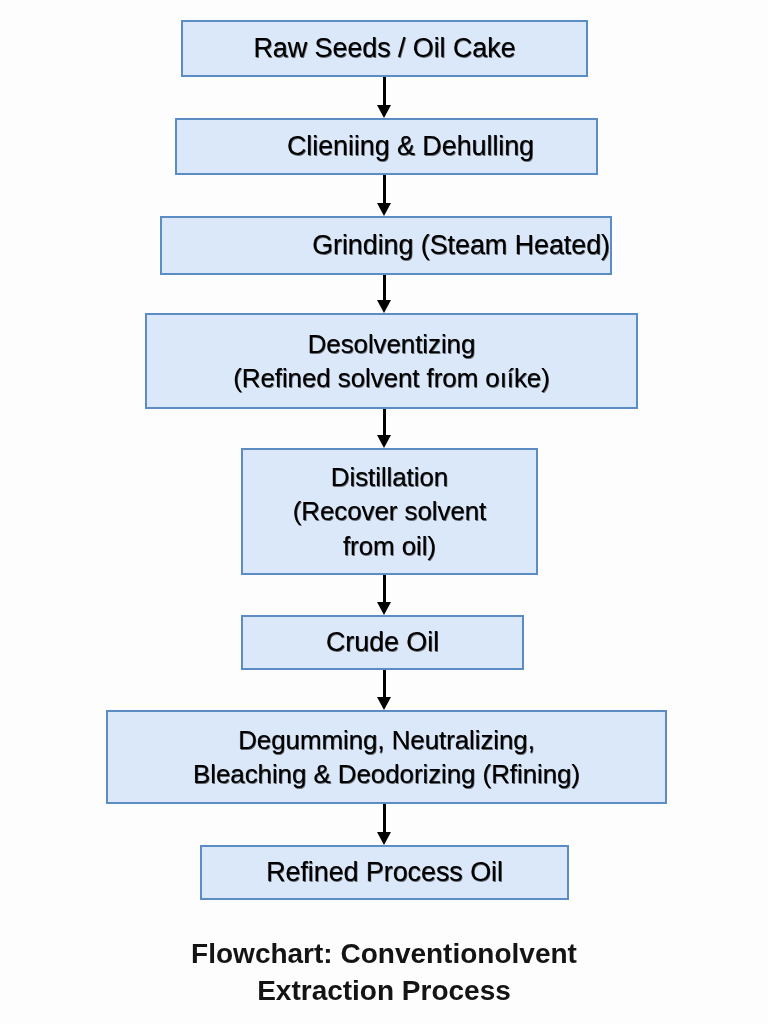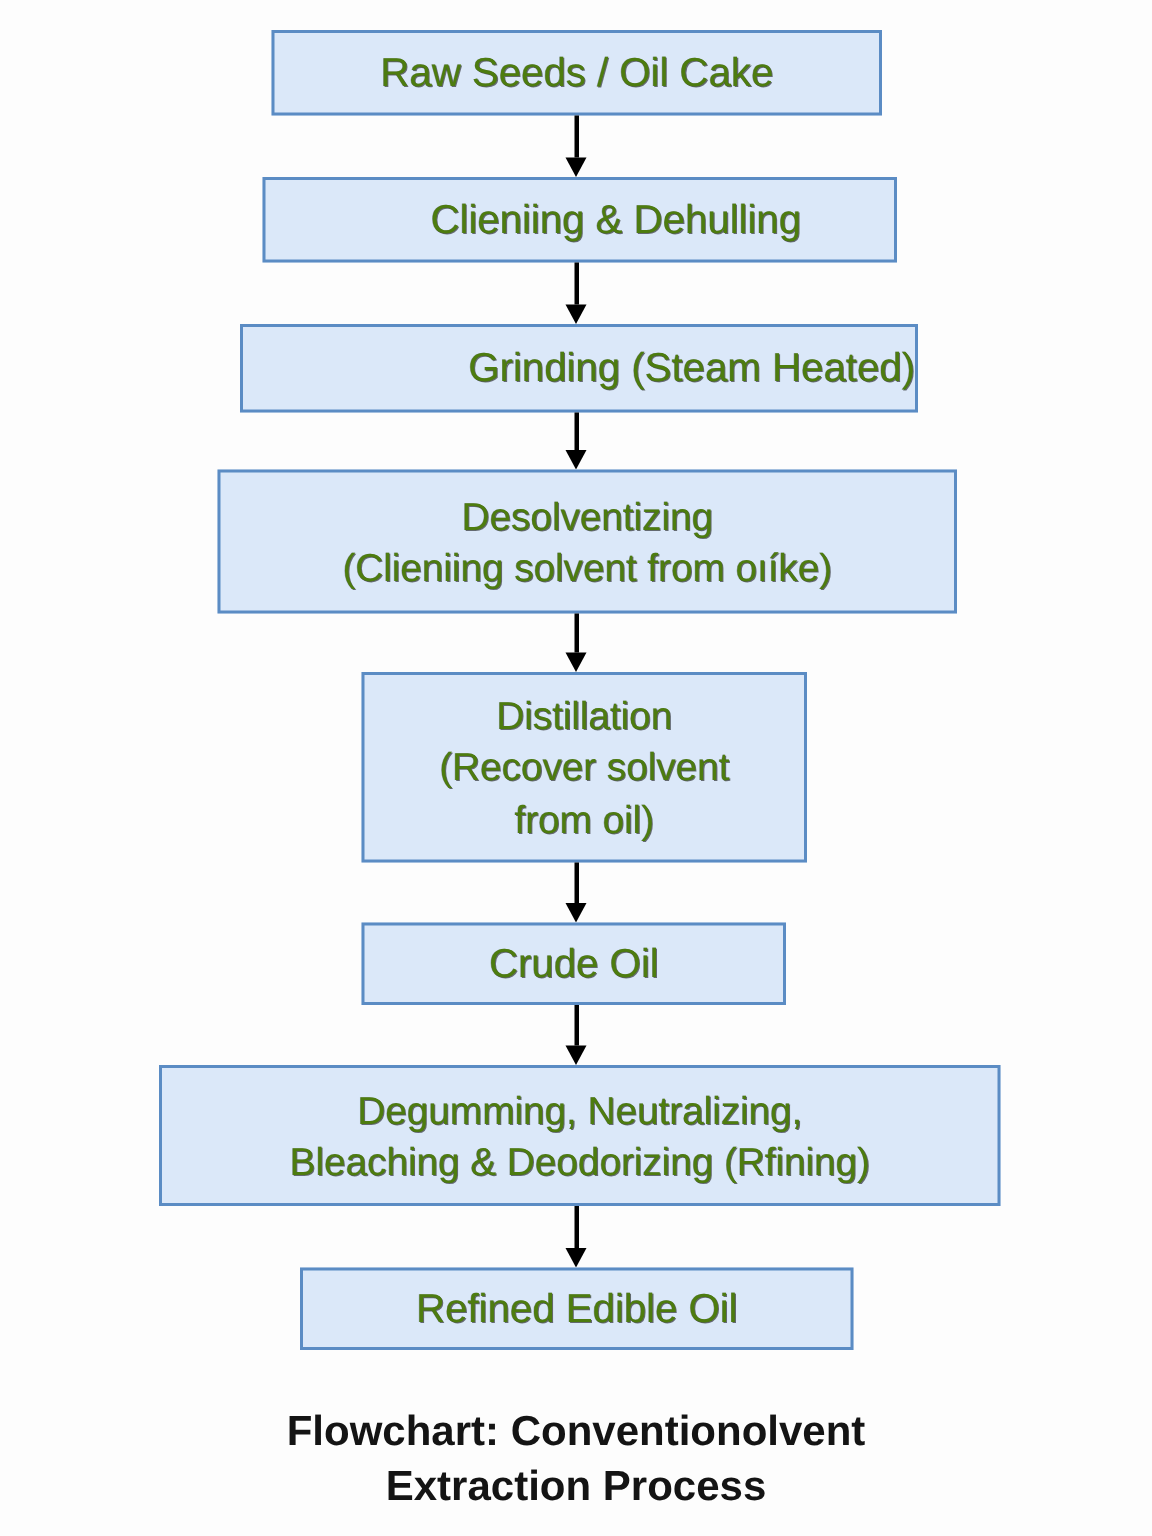--- a/index.html
+++ b/index.html
@@ -31,21 +31,21 @@
     display: flex;
     align-items: center;
     justify-content: center;
     text-align: center;
   }
   .node-label {
     font-family: "Liberation Sans", sans-serif;
     font-size: 27px;
     font-weight: 500;
     line-height: 1.32;
-    color: #4d7c0f;
+    color: #000000;
     letter-spacing: -0.1px;
     white-space: pre-line;
     text-shadow:
        0.7px 0.7px 0 rgba(0,0,0,0.55),
       -0.3px 0.3px 0 rgba(0,0,0,0.30);
   }
 
   
   #box-raw-seeds        { left:181px; top: 20px; width:407px; height: 57px; }
   #box-cleaning         { left:175px; top:118px; width:423px; height: 57px; padding-left: 48px; }
@@ -141,21 +141,21 @@
     <span class="node-label">Grinding (Steam Heated)</span>
   </div>
 
   <div class="connector" id="arrow-3">
     <div class="shaft"></div>
     <div class="head"></div>
   </div>
 
   <div class="node-box" id="box-desolventizing">
     <span class="node-label">Desolventizing
-(Clieniing solvent from oıíke)</span>
+(Refined solvent from oıíke)</span>
   </div>
 
   <div class="connector" id="arrow-4">
     <div class="shaft"></div>
     <div class="head"></div>
   </div>
 
   <div class="node-box" id="box-distillation">
     <span class="node-label">Distillation
 (Recover solvent
@@ -180,19 +180,19 @@
     <span class="node-label">Degumming, Neutralizing,
 Bleaching &amp; Deodorizing (Rfining)</span>
   </div>
 
   <div class="connector" id="arrow-7">
     <div class="shaft"></div>
     <div class="head"></div>
   </div>
 
   <div class="node-box" id="box-refined-oil">
-    <span class="node-label">Refined Edible Oil</span>
+    <span class="node-label">Refined Process Oil</span>
   </div>
 
   <div id="chart-caption">Flowchart: Conventionolvent
 Extraction Process</div>
 
 </div>
 
 </body></html>

